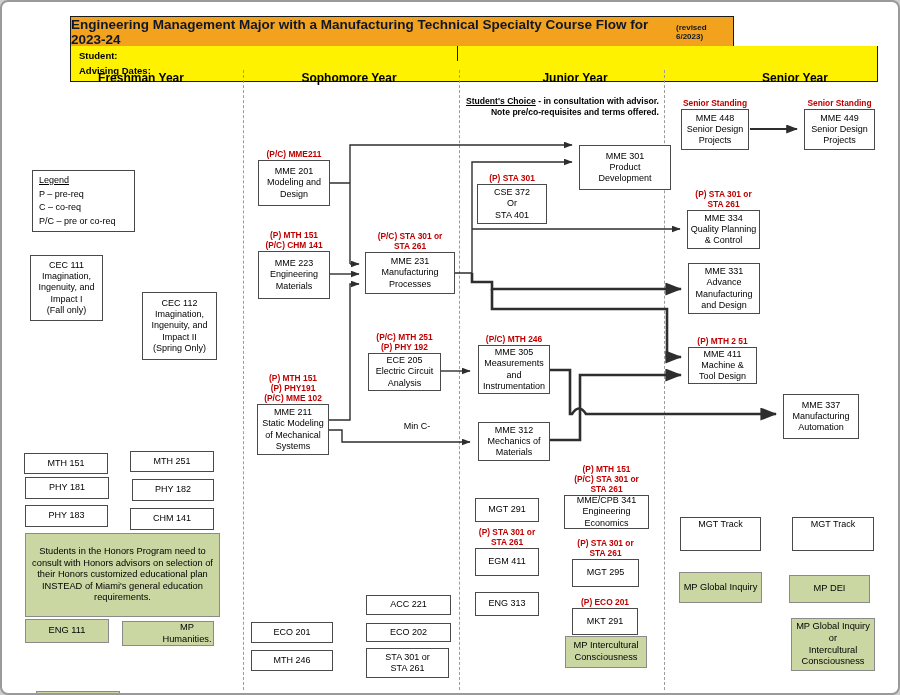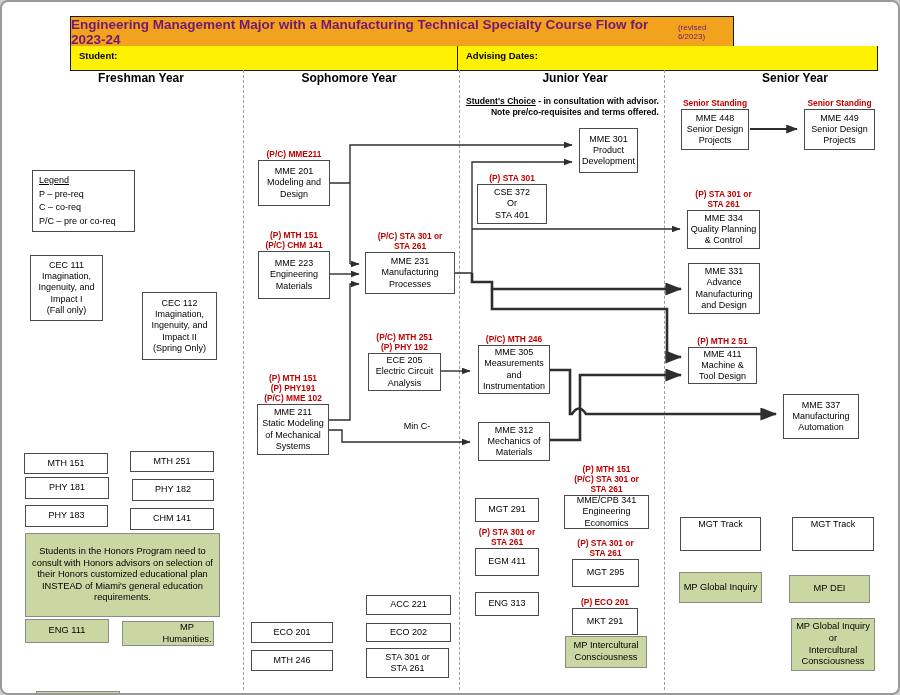--- a/index.html
+++ b/index.html
@@ -1,24 +1,24 @@
 <!DOCTYPE html>
 <html><head>
 <meta charset="utf-8">
 <style>
   html,body{margin:0;padding:0;background:#cfcfcf;font-family:"Liberation Sans",sans-serif;}
   .page{position:relative;width:900px;height:695px;background:#ffffff;border:2px solid #9a9a9a;
         border-radius:8px;box-sizing:border-box;overflow:hidden;}
   .band-title{position:absolute;left:68px;top:14px;width:664px;height:31px;background:#F2A21D;
         border:1.5px solid #1a1a1a;box-sizing:border-box;display:flex;align-items:center;justify-content:center;
-        font-weight:bold;font-size:13.5px;color:#701a75;}
-  .band-title .rev{font-size:8px;font-weight:normal;margin-left:6px;}
-  .band-sub{position:absolute;left:68px;top:44px;width:808px;height:25px;background:#FFF200;
+        font-weight:bold;font-size:13.5px;color:#0f172a;}
+  .band-title .rev{font-size:8px;font-weight:bold;margin-left:6px;}
+  .band-sub{position:absolute;left:68px;top:44px;width:808px;height:36px;background:#FFF200;
         border:1.5px solid #1a1a1a;border-top:none;box-sizing:border-box;display:flex;
-        font-weight:bold;font-size:9.5px;color:#000;}
+        font-weight:bold;font-size:9.5px;color:#000;flex-direction:column;}
   .band-sub .cell1{width:387px;border-right:1px solid #1a1a1a;padding:4px 0 0 8px;box-sizing:border-box;}
   .band-sub .cell2{padding:4px 0 0 8px;}
   .col-header{position:absolute;top:69px;transform:translateX(-50%);font-weight:bold;font-size:12px;white-space:nowrap;margin-left:17px;}
   .sep{position:absolute;top:68px;height:620px;width:0;border-left:1px dashed #9b9b9b;}
   .junior-note{position:absolute;text-align:right;font-weight:bold;font-size:8.6px;line-height:1.3;color:#000;}
   .junior-note .u{text-decoration:underline;}
   .legend{position:absolute;border:1px solid #474747;background:#fff;font-size:9px;line-height:1.5;
         padding:3px 6px;box-sizing:border-box;}
   .legend .t{text-decoration:underline;}
   .node{position:absolute;box-sizing:border-box;border:1px solid #4a4a4a;background:#fff;
@@ -200,21 +200,21 @@
       <div class="node" style="left: 364px; top: 593px; width: 85px; height: 20px;">
         <div>ACC 221</div>
       </div>
       <div class="node" style="left: 364px; top: 621px; width: 85px; height: 19px;">
         <div>ECO 202</div>
       </div>
       <div class="node" style="left: 364px; top: 646px; width: 83px; height: 30px;">
         <div>STA 301 or</div>
         <div>STA 261</div>
       </div>
-      <div class="node" style="left: 577px; top: 126px; width: 59px; height: 45px;">
+      <div class="node" style="left: 577px; top: 143px; width: 92px; height: 45px;">
         <div>MME 301</div>
         <div>Product</div>
         <div>Development</div>
       </div>
       <div class="node" style="left: 475px; top: 182px; width: 70px; height: 40px;">
         <div class="prereq">
           <div>(P) STA 301</div>
         </div>
         <div>CSE 372</div>
         <div>Or</div>

